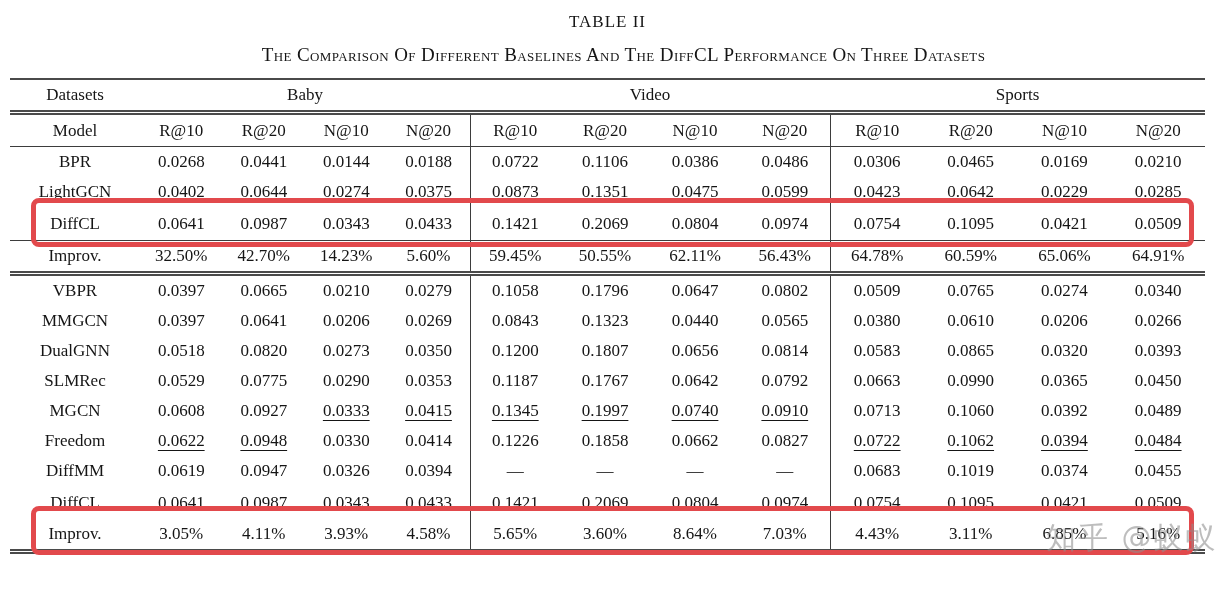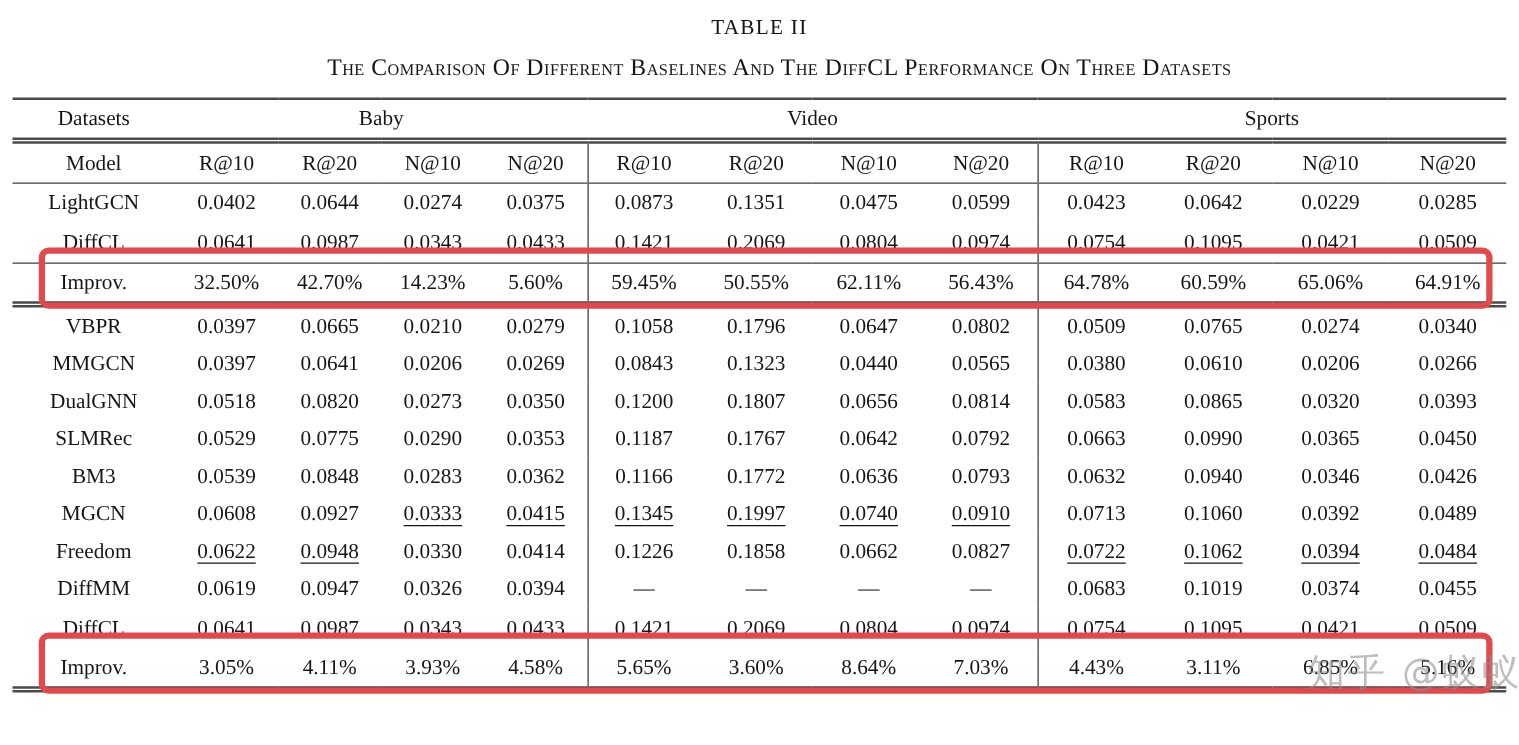--- a/index.html
+++ b/index.html
@@ -92,20 +92,35 @@
         <th>N@10</th>
         <th>N@20</th>
         <th class="vline">R@10</th>
         <th>R@20</th>
         <th>N@10</th>
         <th>N@20</th>
       </tr>
     </thead>
     <tbody>
         <tr>
+          <td>BPR</td>
+          <td>0.0268</td>
+          <td>0.0441</td>
+          <td>0.0144</td>
+          <td>0.0188</td>
+          <td class="vline">0.0722</td>
+          <td>0.1106</td>
+          <td>0.0386</td>
+          <td>0.0486</td>
+          <td class="vline">0.0306</td>
+          <td>0.0465</td>
+          <td>0.0169</td>
+          <td>0.0210</td>
+        </tr>
+        <tr>
           <td>LightGCN</td>
           <td>0.0402</td>
           <td>0.0644</td>
           <td>0.0274</td>
           <td>0.0375</td>
           <td class="vline">0.0873</td>
           <td>0.1351</td>
           <td>0.0475</td>
           <td>0.0599</td>
           <td class="vline">0.0423</td>
@@ -197,35 +212,20 @@
           <td class="vline">0.1187</td>
           <td>0.1767</td>
           <td>0.0642</td>
           <td>0.0792</td>
           <td class="vline">0.0663</td>
           <td>0.0990</td>
           <td>0.0365</td>
           <td>0.0450</td>
         </tr>
         <tr>
-          <td>BM3</td>
-          <td>0.0539</td>
-          <td>0.0848</td>
-          <td>0.0283</td>
-          <td>0.0362</td>
-          <td class="vline">0.1166</td>
-          <td>0.1772</td>
-          <td>0.0636</td>
-          <td>0.0793</td>
-          <td class="vline">0.0632</td>
-          <td>0.0940</td>
-          <td>0.0346</td>
-          <td>0.0426</td>
-        </tr>
-        <tr>
           <td>MGCN</td>
           <td>0.0608</td>
           <td>0.0927</td>
           <td><span class="u">0.0333</span></td>
           <td><span class="u">0.0415</span></td>
           <td class="vline"><span class="u">0.1345</span></td>
           <td><span class="u">0.1997</span></td>
           <td><span class="u">0.0740</span></td>
           <td><span class="u">0.0910</span></td>
           <td class="vline">0.0713</td>

